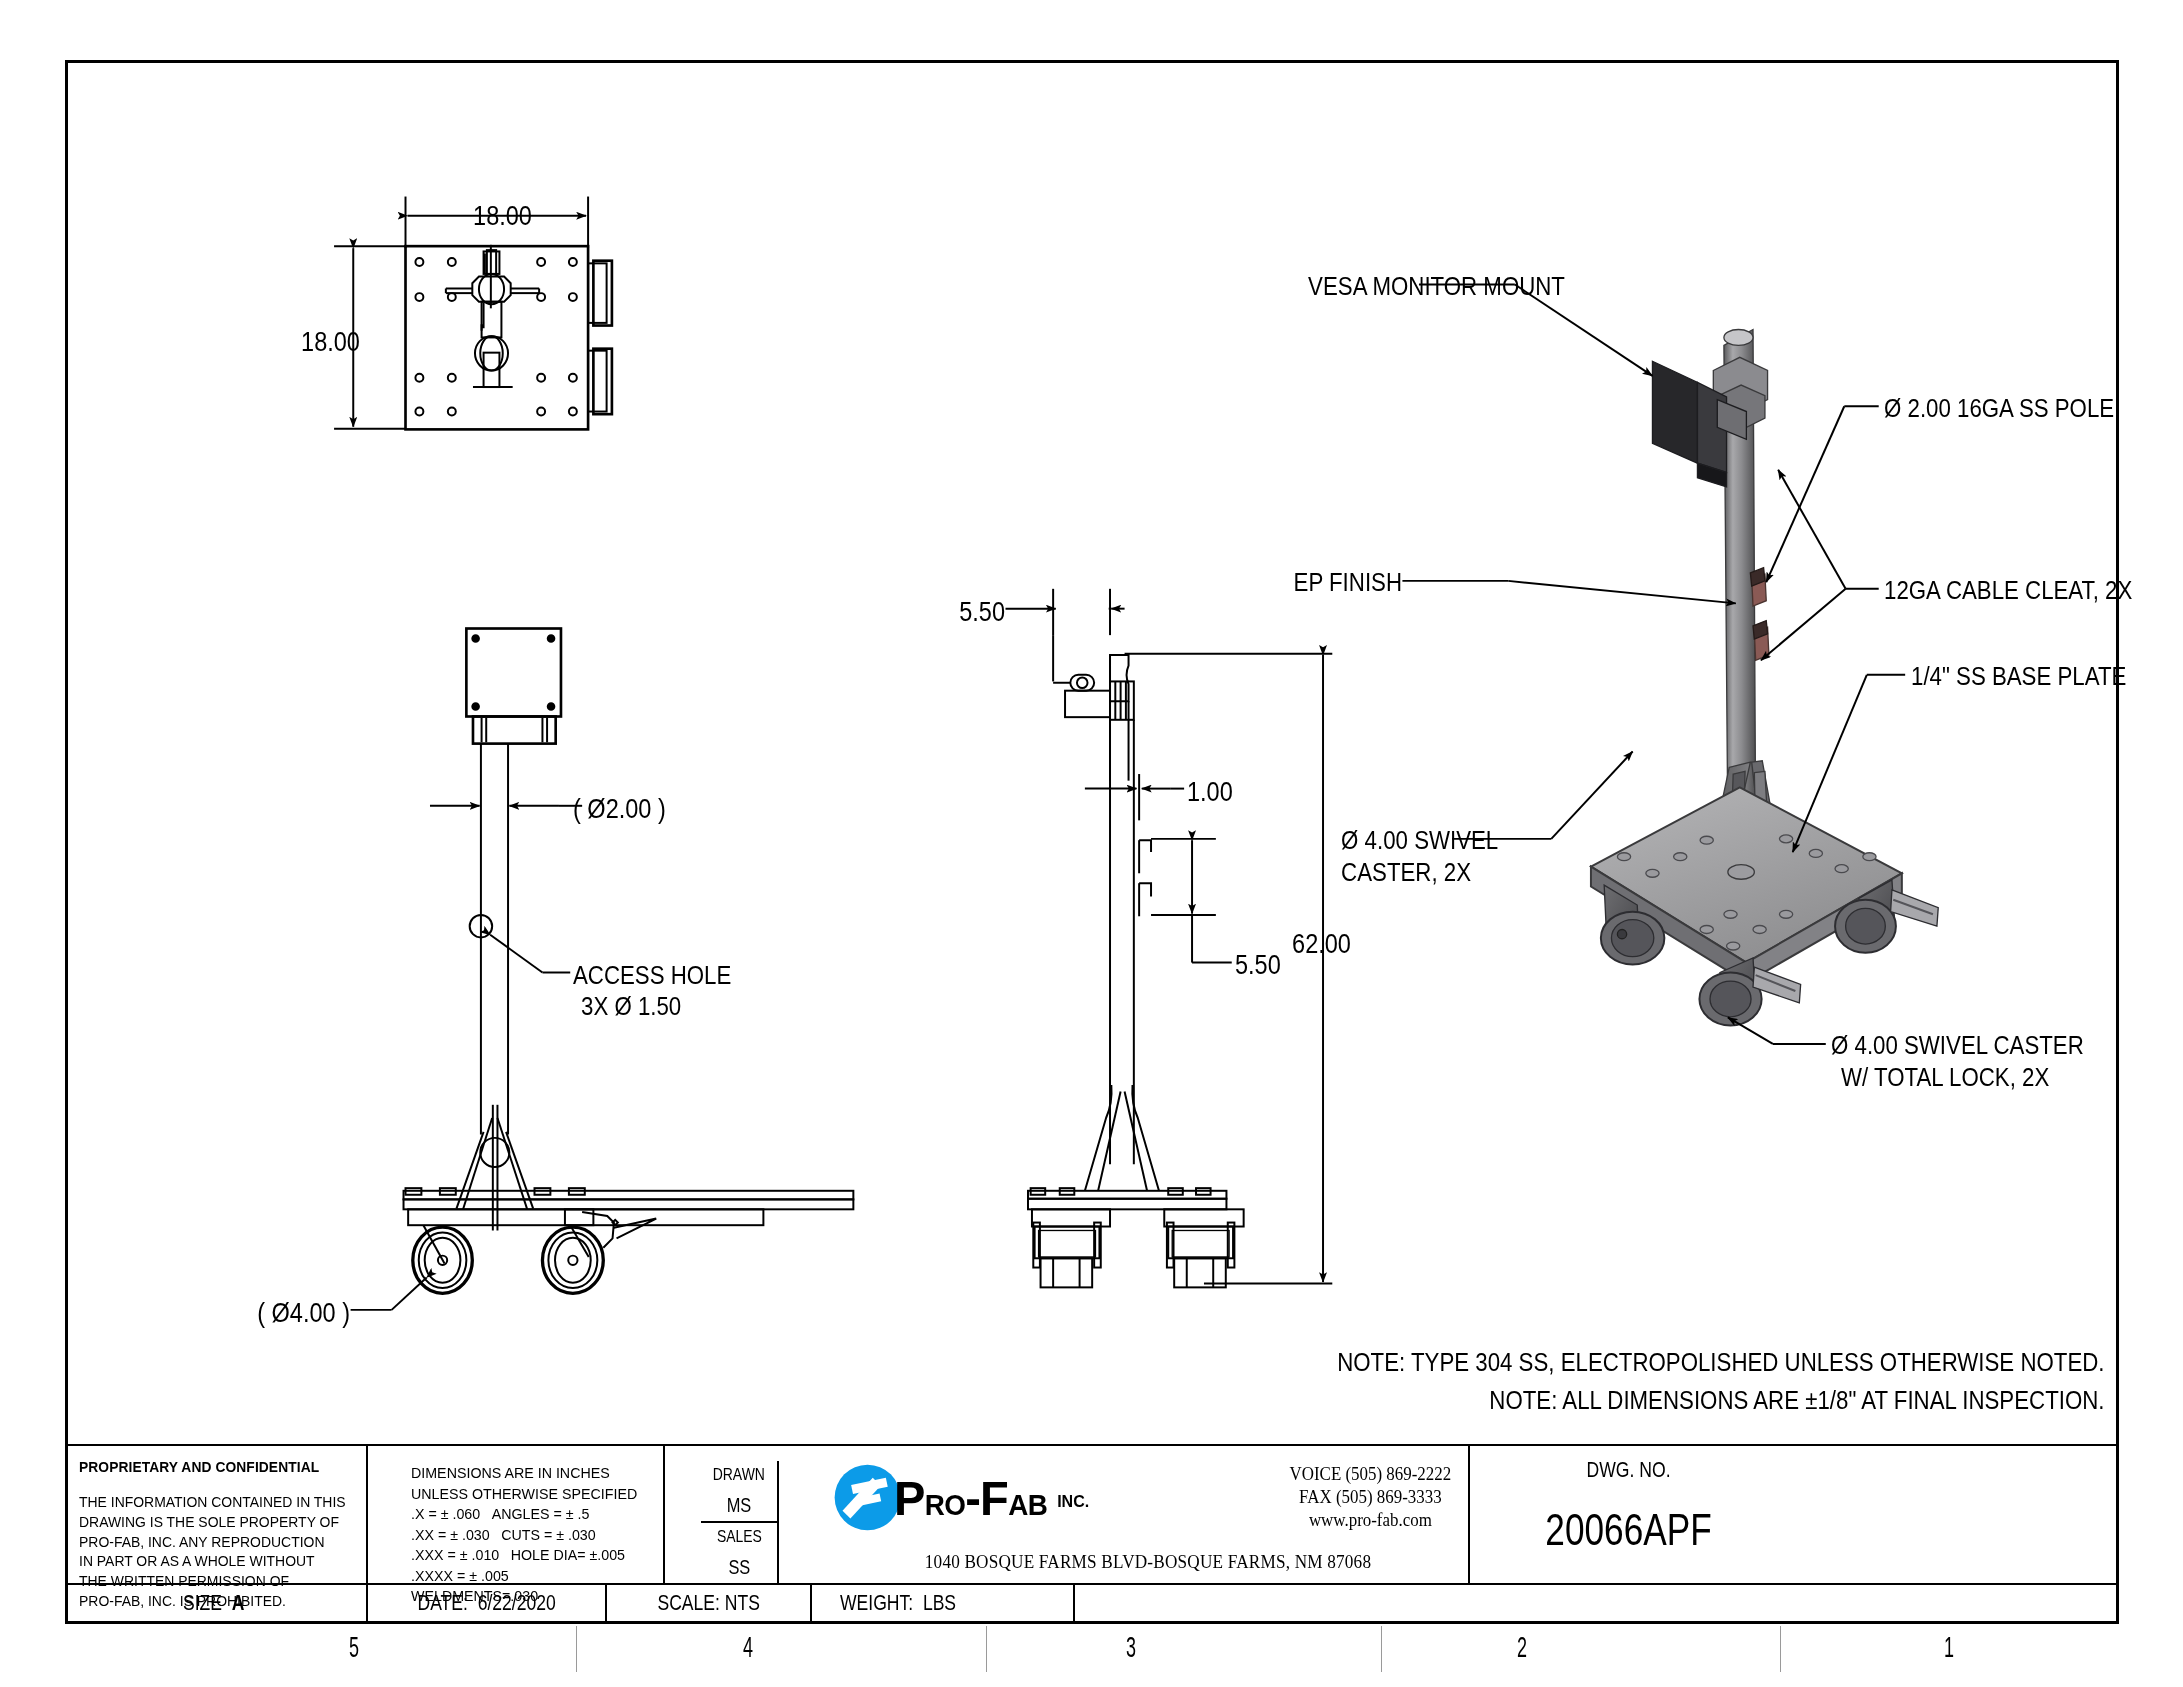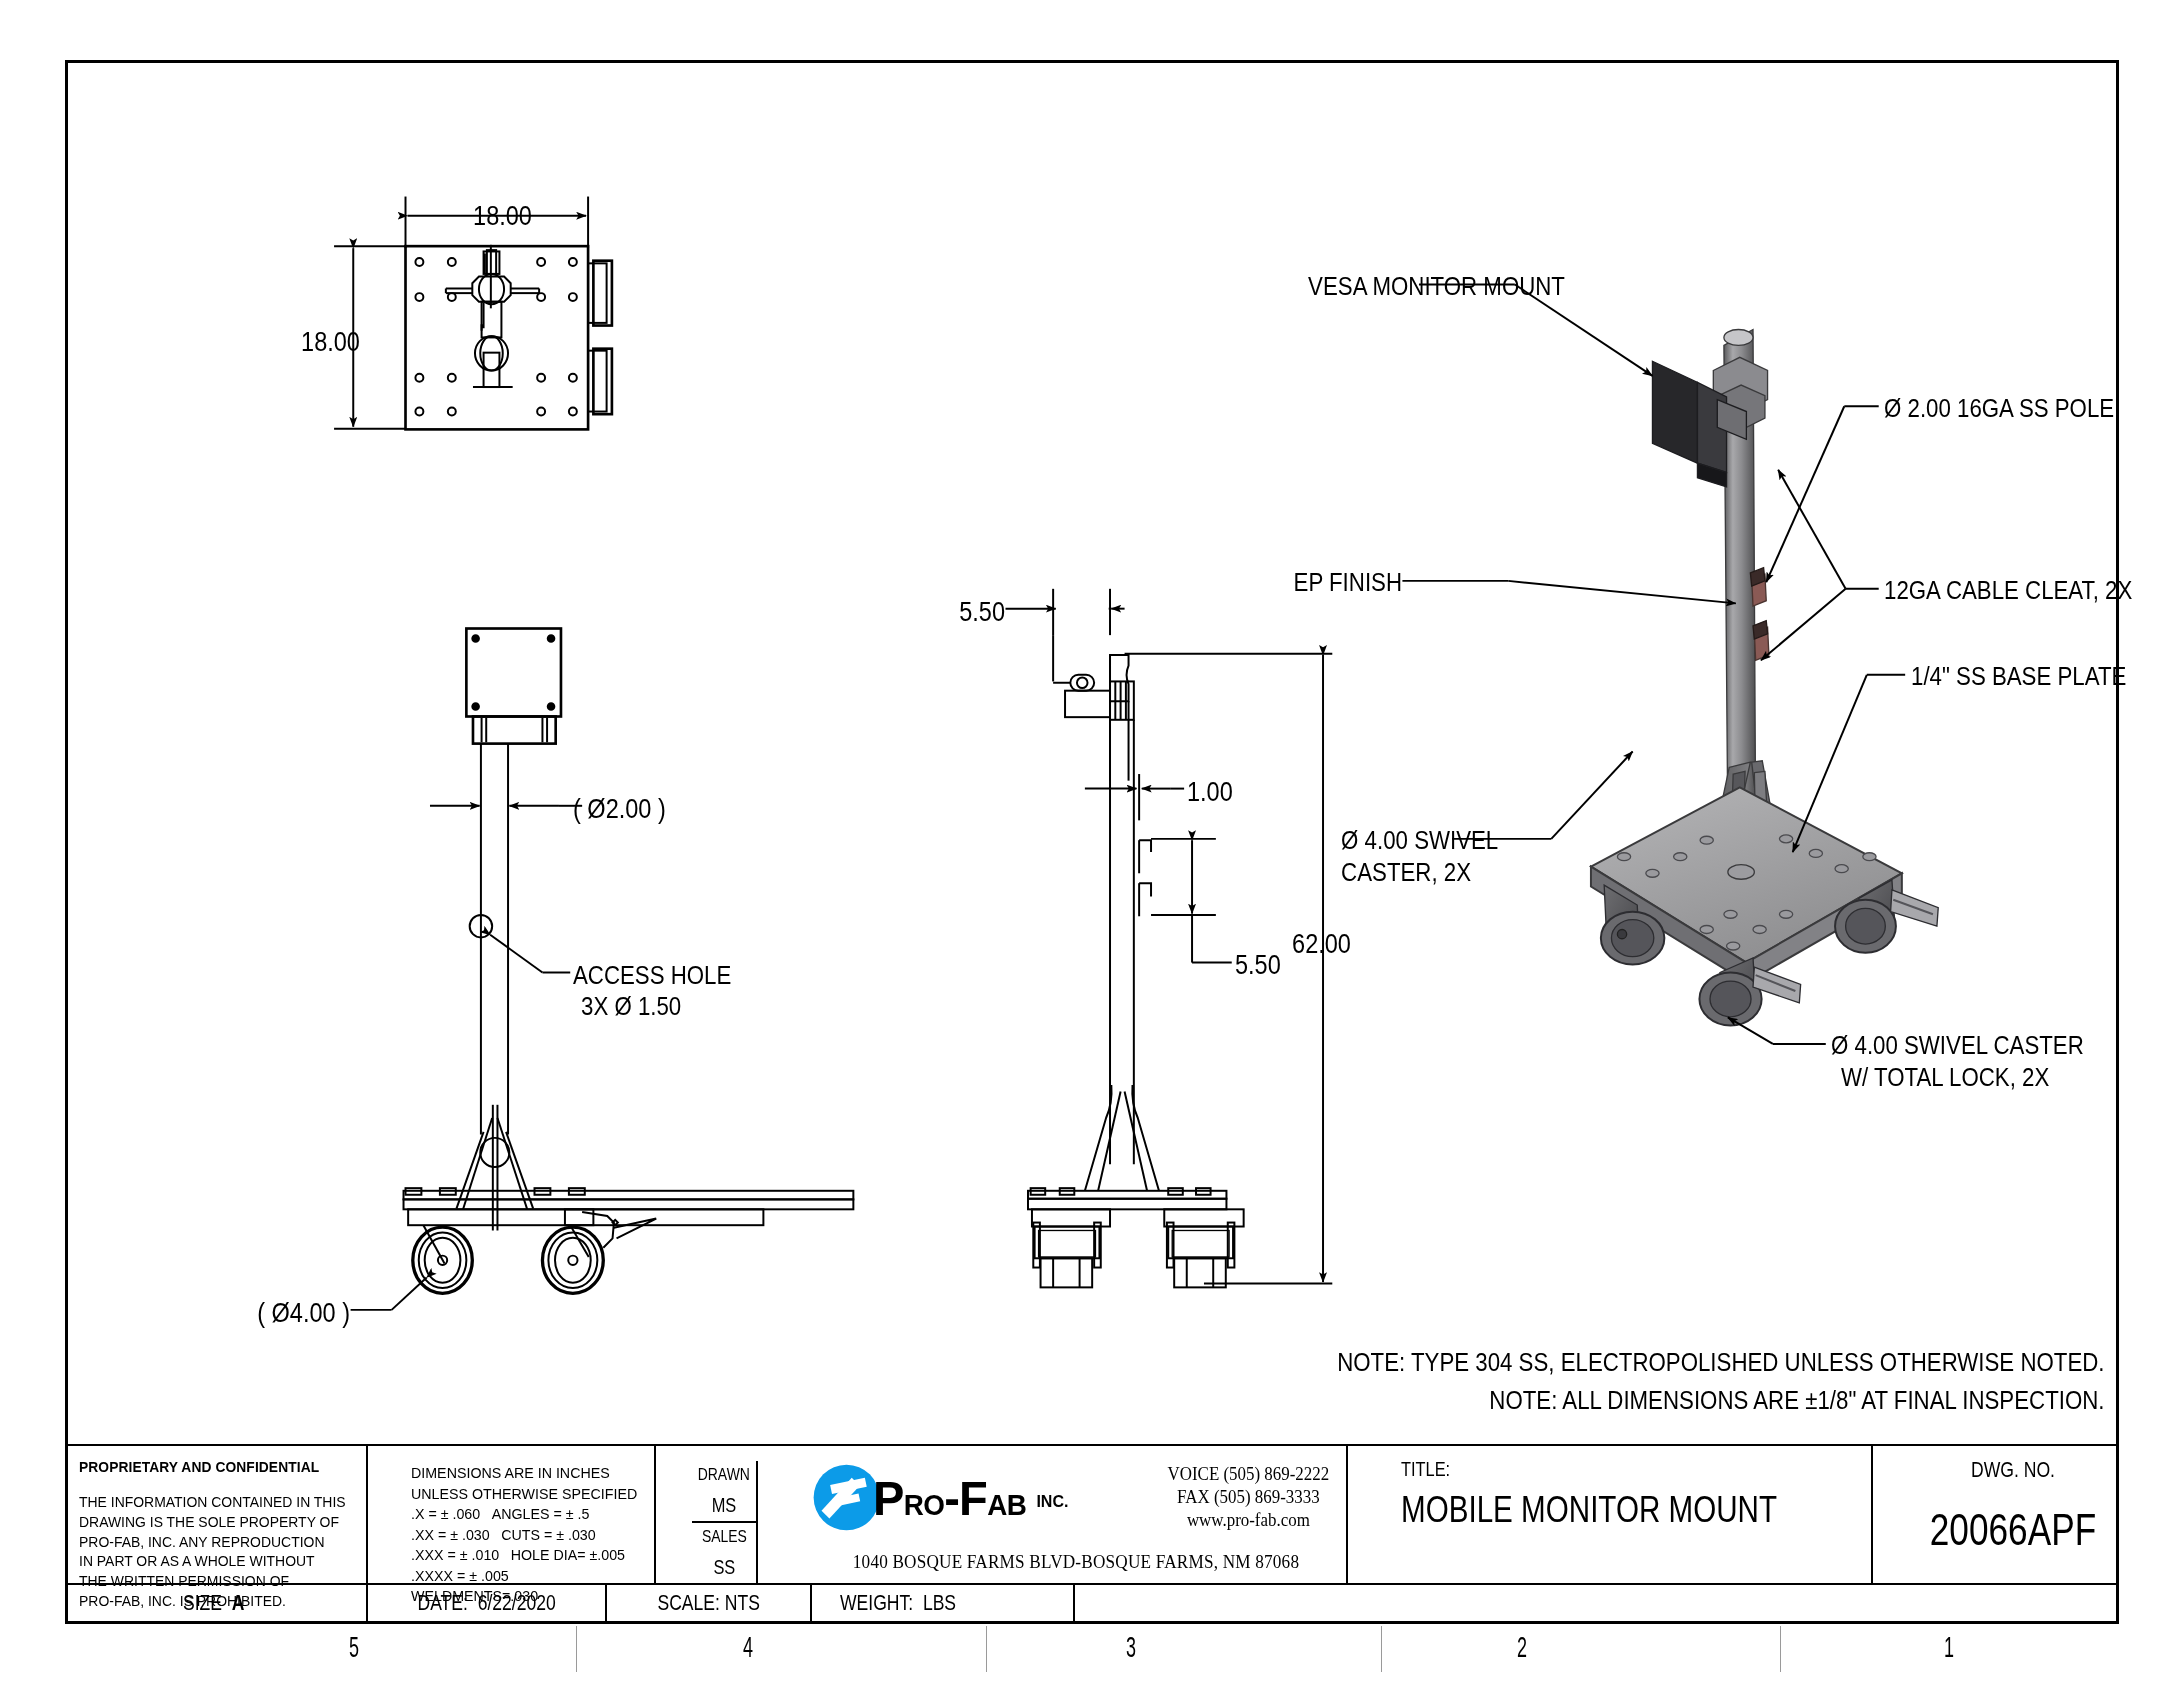--- a/index.html
+++ b/index.html
@@ -499,24 +499,20 @@
             <div>VOICE (505) 869-2222</div>
             <div>FAX (505) 869-3333</div>
             <div>www.pro-fab.com</div>
           </div>
         </div>
         <div id="addrRow">
           <div class="addrTxt">1040 BOSQUE FARMS BLVD-BOSQUE FARMS, NM 87068</div>
         </div>
       </div>
 
-      <div id="titleCell" class="cell vline">
-        <div class="tLabel">TITLE:</div>
-        <div class="tVal">MOBILE MONITOR MOUNT</div>
-      </div>
 
       <div id="dwgCell" class="cell">
         <div class="dLabel">DWG. NO.</div>
         <div class="dVal">20066APF</div>
       </div>
     </div>
 
     <div id="tbBot">
       <div class="bcell vline" style="width:301px;padding-left:0;align-items:center;justify-content:flex-start;">
         <span class="shrink" style="margin-left:116px;"><span>SIZE</span>&nbsp;&nbsp;<b>A</b></span>

